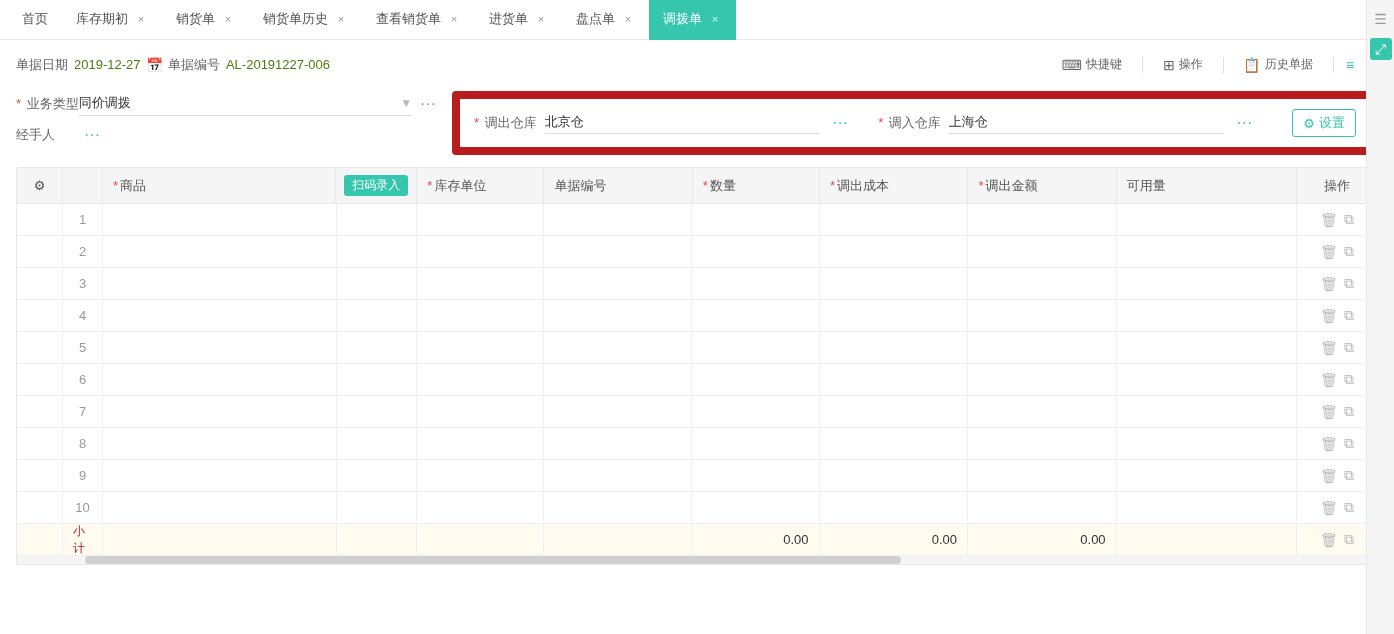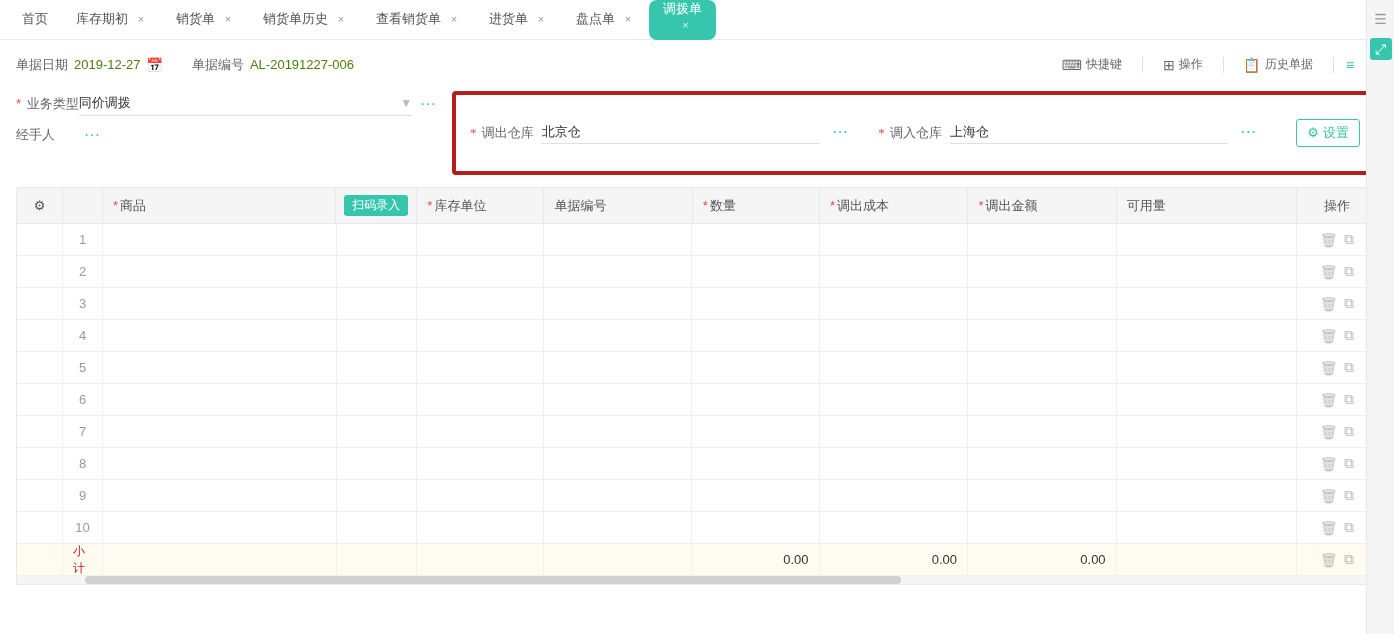--- a/index.html
+++ b/index.html
@@ -10,41 +10,40 @@
       display: flex; align-items: flex-start; height: 40px;
       border-bottom: 1px solid #e8e8e8; background: #fff;
       padding: 0 8px; position: relative;
     }
     .tab-item {
       display: flex; align-items: center; padding: 0 14px; height: 40px;
       cursor: pointer; font-size: 13px; color: #555; white-space: nowrap;
       border-bottom: 2px solid transparent; position: relative;
     }
     .tab-item.active {
-      color: #fff; background: #36c6ad; border-radius: 8px;
+      color: #fff; background: #36c6ad; border-radius: 0;
       border-bottom: 2px solid #36c6ad;
-      flex-direction: column;
     }
     .tab-close {
       margin-left: 6px; font-size: 11px; color: #999; cursor: pointer;
       display: inline-flex; align-items: center; justify-content: center;
       width: 14px; height: 14px; border-radius: 50%;
     }
     .tab-item.active .tab-close { color: rgba(255,255,255,0.8); }
     .tab-bar-close {
       margin-left: auto; width: 32px; height: 32px; display: flex; align-items: center;
       justify-content: center; cursor: pointer; font-size: 18px; color: #999;
     }
 
     
     .main { padding: 12px 16px; }
 
     
     .doc-header {
-      display: flex; align-items: center; margin-bottom: 14px; gap: 28px;
+      display: flex; align-items: center; margin-bottom: 14px; gap: 4px;
     }
     .doc-header-left { display: flex; align-items: center; gap: 6px; }
     .doc-header-label { color: #666; font-size: 13px; }
     .doc-header-value { color: #4d7c0f; font-size: 13px; font-weight: 500; }
     .calendar-icon { color: #36c6ad; cursor: pointer; font-size: 14px; }
     .doc-header-right { margin-left: auto; display: flex; align-items: center; gap: 12px; }
     .toolbar-btn {
       display: flex; align-items: center; gap: 4px; color: #666; cursor: pointer;
       font-size: 12px; padding: 4px 8px; border-radius: 3px;
     }
@@ -54,21 +53,21 @@
       display: flex; align-items: center; gap: 2px; cursor: pointer; color: #666; font-size: 14px;
     }
     .layout-active { color: #36c6ad; }
 
     
     .form-area {
       display: flex; gap: 16px; margin-bottom: 12px; align-items: flex-start;
     }
     .form-left { width: 420px; flex-shrink: 0; }
     .form-right-wrapper {
-      flex: 1; border: 4px solid #b91c1c; border-radius: 4px; padding: 24px 14px; font-family: Liberation Serif, serif;
+      flex: 1; border: 8px solid #b91c1c; border-radius: 4px; padding: 10px 14px;
     }
     .form-row { display: flex; align-items: center; margin-bottom: 10px; }
     .form-row:last-child { margin-bottom: 0; }
     .form-label {
       font-size: 13px; color: #666; white-space: nowrap; min-width: 60px;
     }
     .required-star { color: #e74c3c; margin-right: 2px; }
     .form-input-wrapper {
       flex: 1; display: flex; align-items: center; border-bottom: 1px solid #e0e0e0;
       padding: 3px 0; position: relative;

